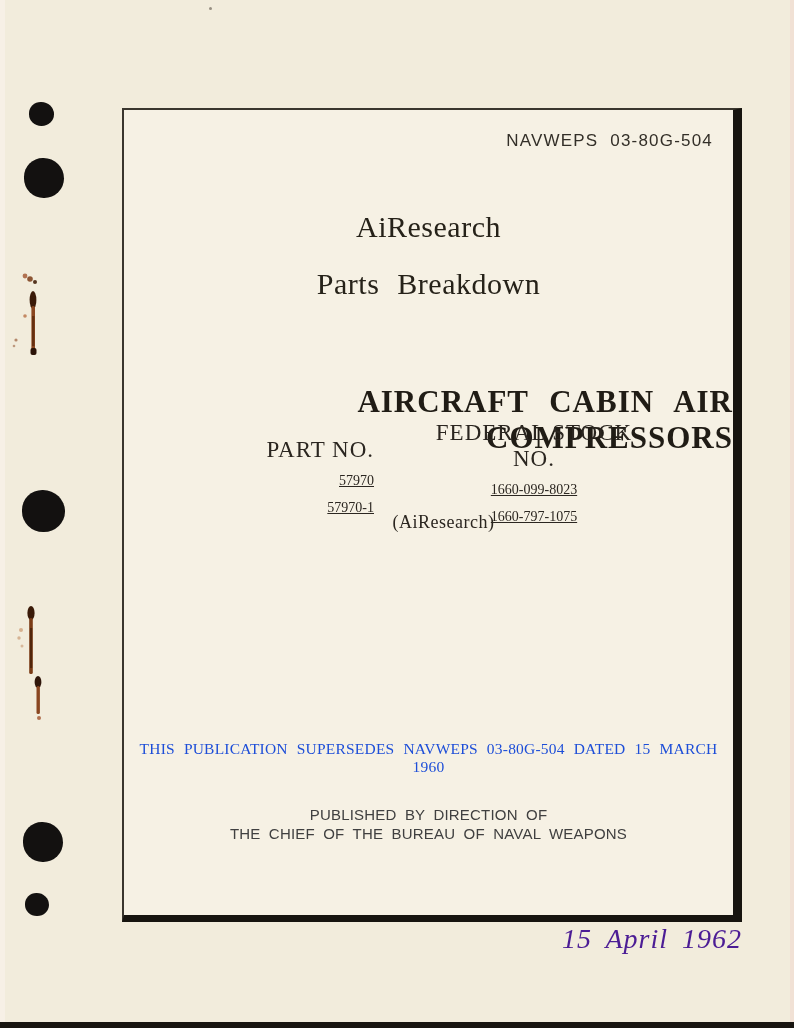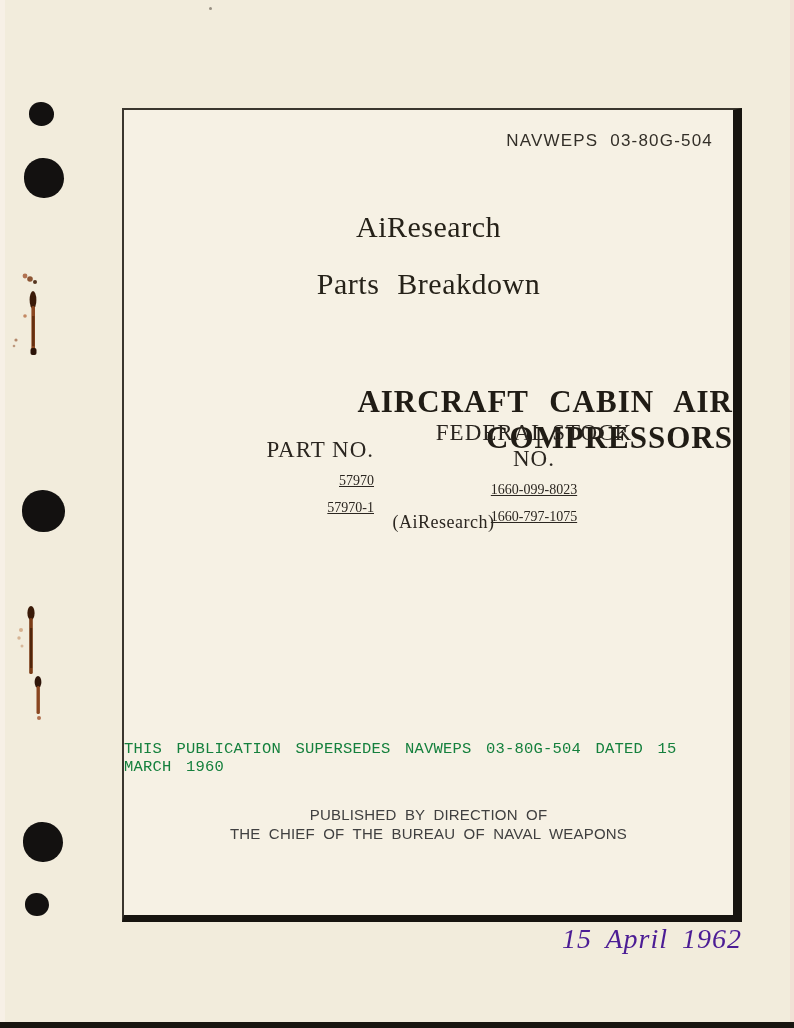--- a/index.html
+++ b/index.html
@@ -61,24 +61,24 @@
   .part-col{left:30px;top:327px;width:220px;text-align:right;}
   .stock-col{left:290px;top:310px;width:240px;}
   .col .col-header{margin-bottom:4px;}
   .manufacturer{
     position:absolute;top:402px;left:0;width:100%;
     text-align:center;padding-left:30px;box-sizing:border-box;
     font-size:18px;letter-spacing:.5px;
   }
   .supersedes{
     position:absolute;top:630px;left:0;width:100%;
-    text-align:left;
-    font-family:Liberation Mono, monospace;
+    text-align:center;
+    font-family:Liberation Serif, serif;
     font-size:15.5px;letter-spacing:.2px;word-spacing:5px;
-    color:#15803d;
+    color:#1d4ed8;
   }
   .published{
     position:absolute;top:695px;left:0;width:100%;
     text-align:center;
     font-family:"Liberation Sans", sans-serif;
     font-size:15px;line-height:19px;letter-spacing:.2px;word-spacing:4px;
     color:#404040;
   }
   .pub-date{
     position:absolute;top:923px;right:52px;

